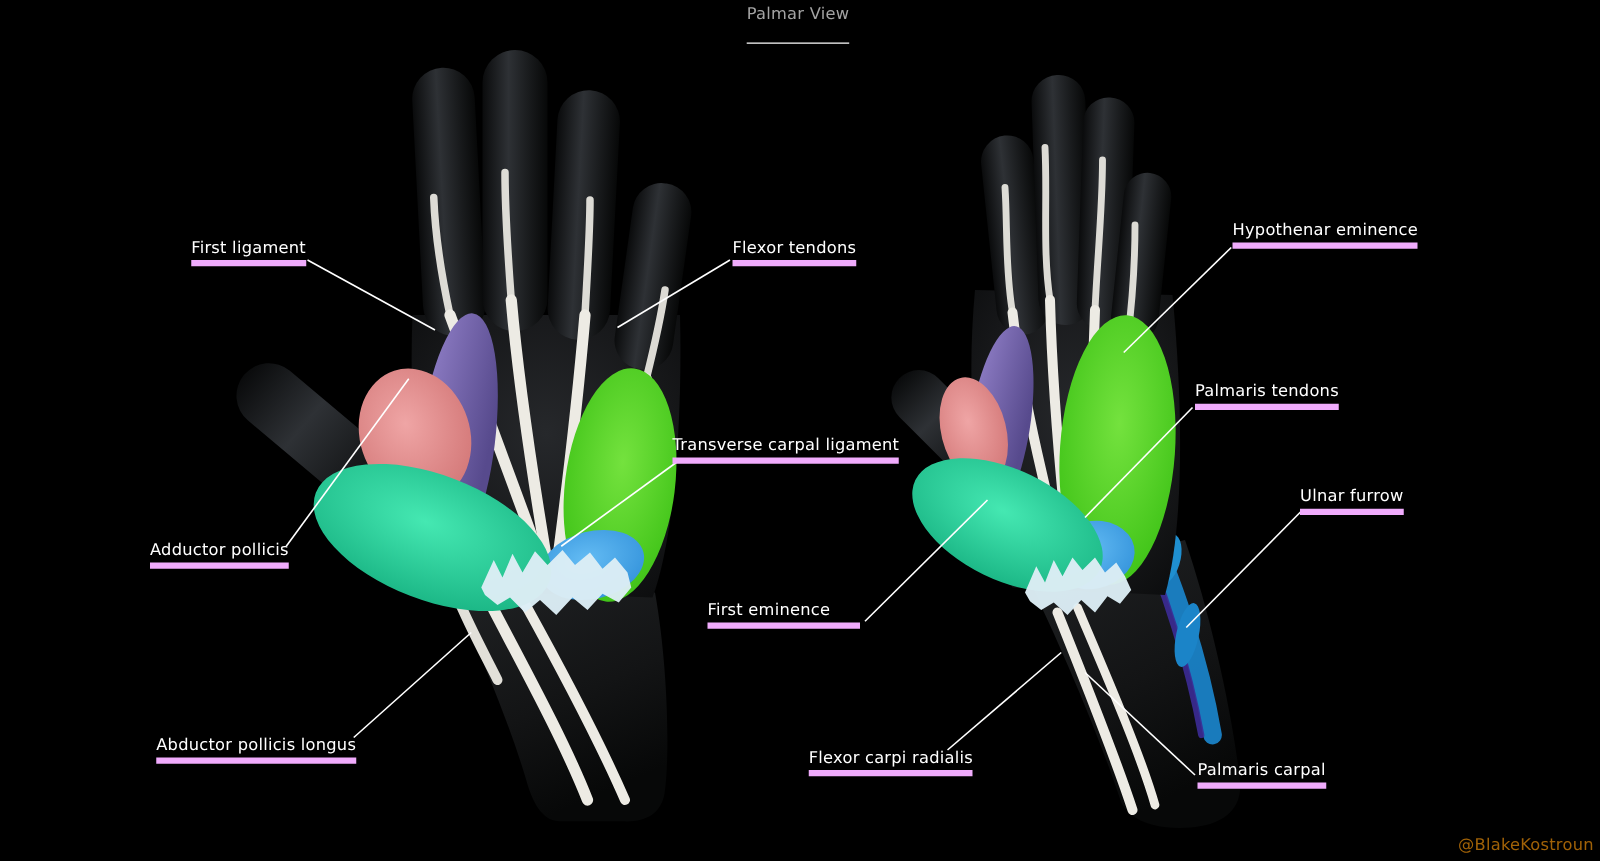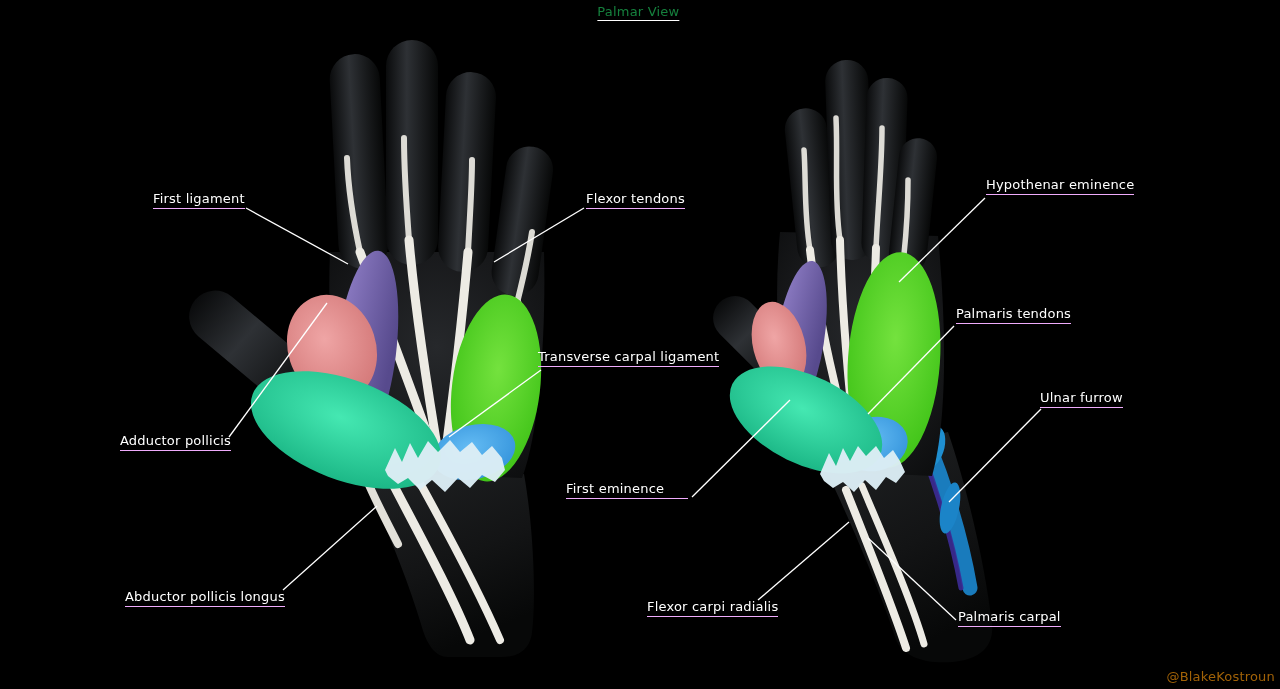--- a/index.html
+++ b/index.html
@@ -3,27 +3,27 @@
 <meta charset="utf-8">
 <style>
   html,body{margin:0;padding:0;background:#000;}
   #stage{
     position:relative;width:1280px;height:689px;background:#000;
     overflow:hidden;font-family:"DejaVu Sans","Liberation Sans",sans-serif;
   }
   #art{position:absolute;left:0;top:0;}
   .label{
     position:absolute;color:#fff;font-size:13px;line-height:15px;
-    border-bottom:1px solid #f0abfc;padding-bottom:2px;white-space:nowrap;
+    border-bottom:5px solid #f0abfc;padding-bottom:2px;white-space:nowrap;
     letter-spacing:0.2px;
   }
   #title{
     position:absolute;left:50%;top:4px;transform:translateX(-52%);
-    color:#15803d;font-size:13px;line-height:15px;border-bottom:1px solid #fff;
-    padding-bottom:1px;white-space:nowrap;letter-spacing:0.2px;
+    color:#a3a3a3;font-size:13px;line-height:15px;border-bottom:1px solid #fff;
+    padding-bottom:15px;white-space:nowrap;letter-spacing:0.2px;
   }
   #watermark{
     position:absolute;right:5px;bottom:5px;color:#a16207;font-size:13px;
     letter-spacing:0.2px;
   }
   
   .lbl-first-lumbrical{left:153px;top:191px;}
   .lbl-flexor-tendons{left:586px;top:191px;}
   .lbl-hypothenar-eminence{left:986px;top:177px;}
   .lbl-palmaris-brevis{left:956px;top:306px;}

